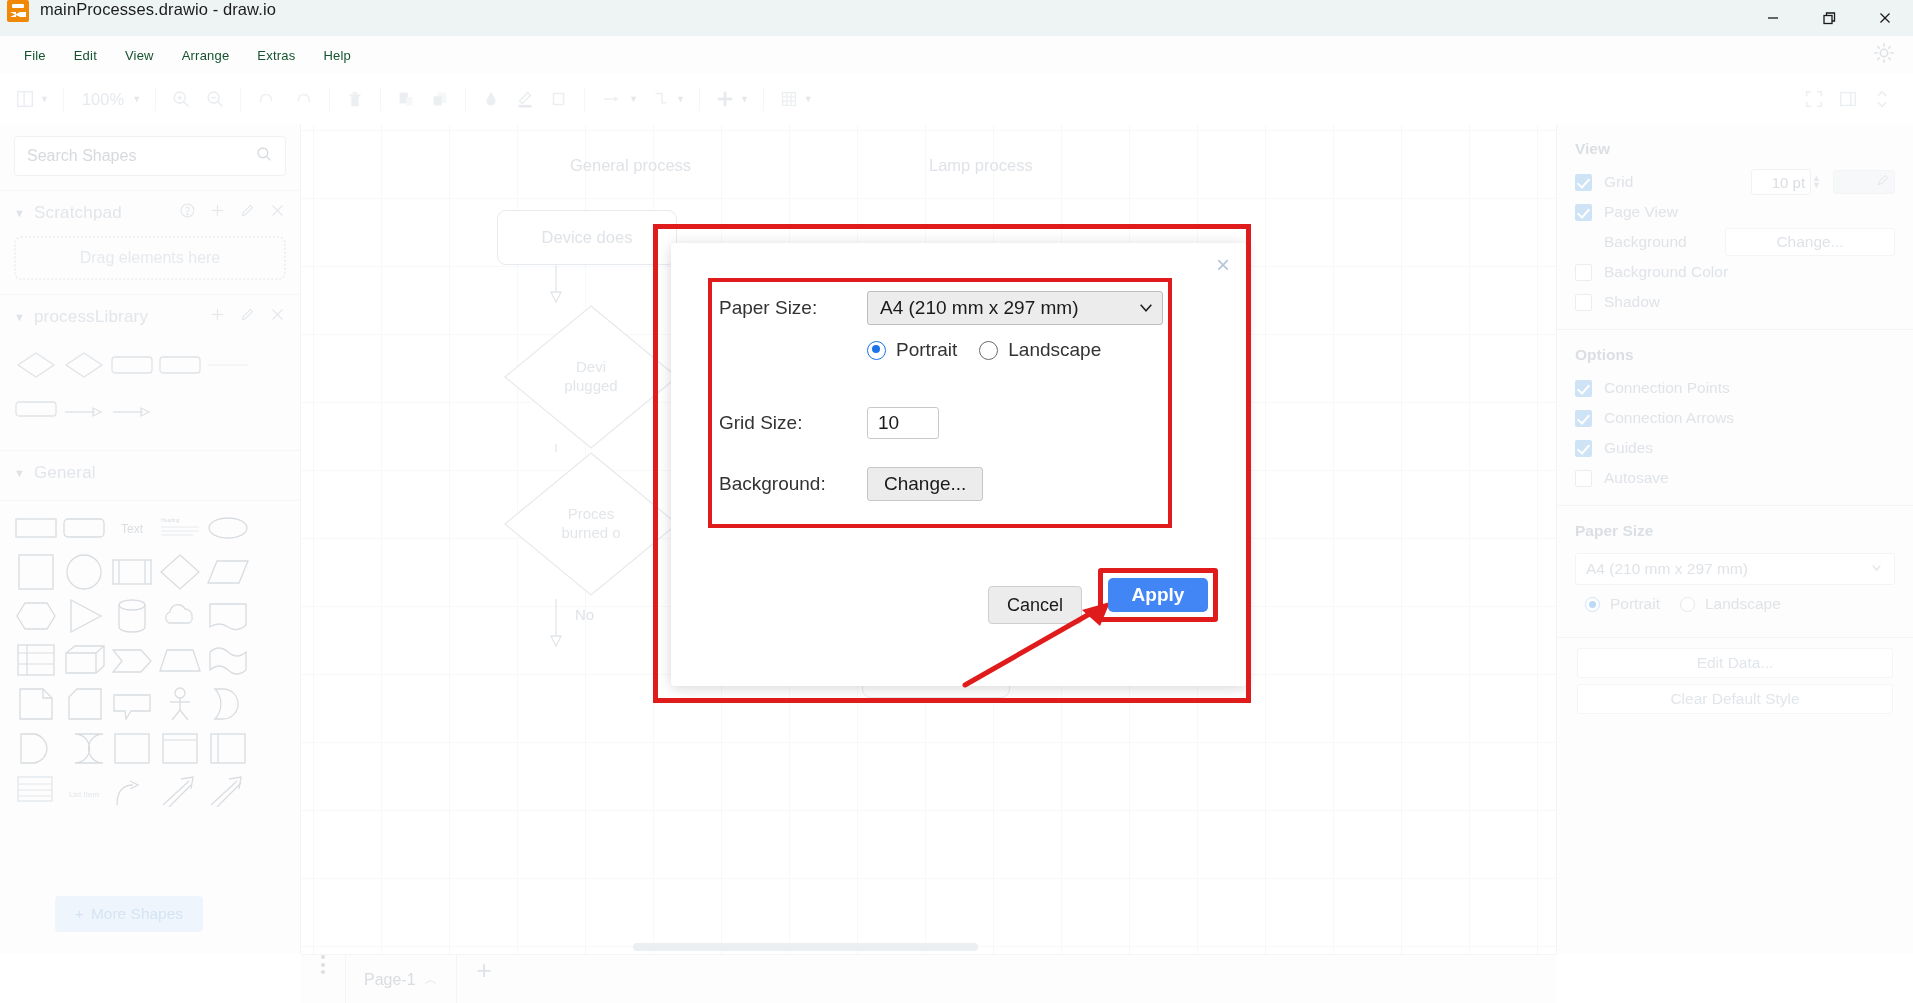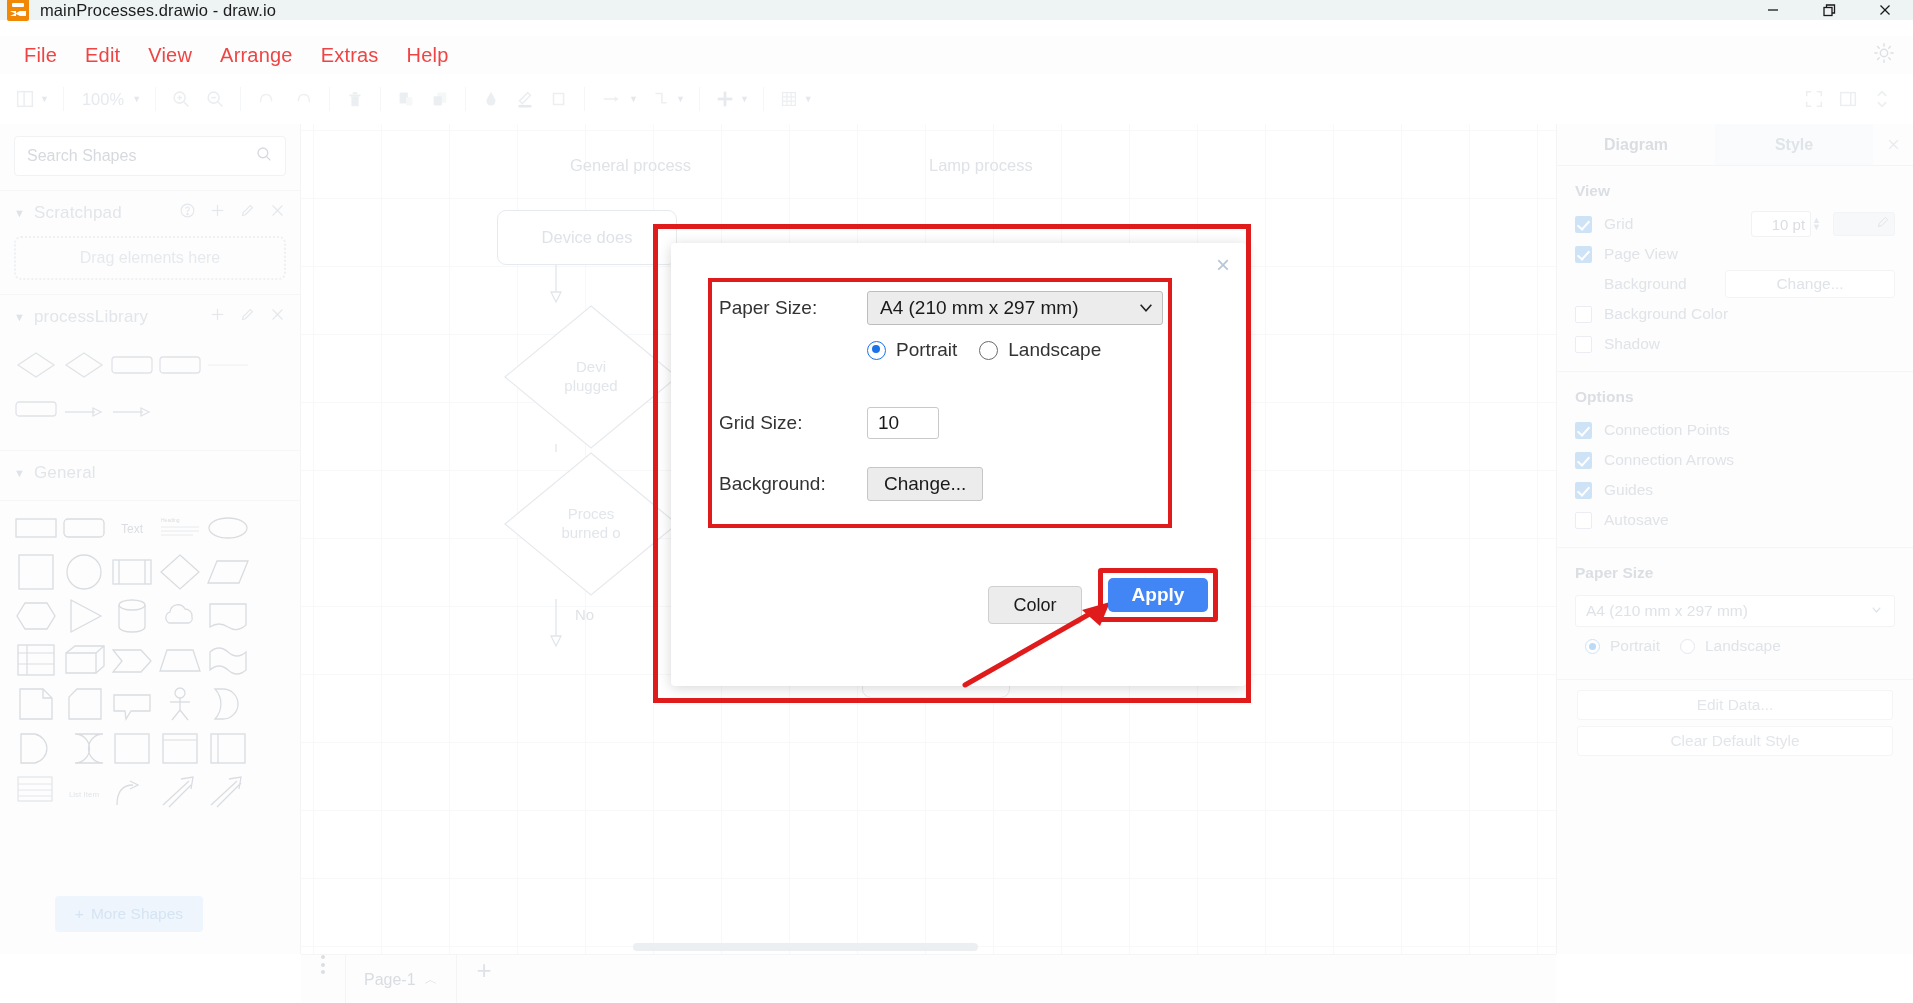--- a/index.html
+++ b/index.html
@@ -6,22 +6,22 @@
   html, body {
     width: 1913px; height: 1003px;
     font-family: "Liberation Sans", sans-serif;
     background: #ffffff;
     overflow: hidden;
   }
   #app { position: relative; width: 1913px; height: 1003px; }
 
   
   .titlebar {
-    position: absolute; top: 0; left: 0; width: 1913px; height: 20px;
-    background: #eef3f3; display: flex; align-items: center;
+    position: absolute; top: 0; left: 0; width: 1913px; height: 36px;
+    background: #eef3f3; display: flex; 
   }
   .app-logo {
     width: 22px; height: 22px; margin-left: 7px; margin-right: 11px;
     background: #f08705; border-radius: 2px;
     position: relative; flex: 0 0 auto;
   }
   .app-logo::before {
     content: ""; position: absolute; left: 5px; top: 4px;
     width: 12px; height: 4px; background: #fff; border-radius: 1px;
   }
@@ -37,21 +37,21 @@
     justify-content: center; color: #1a1a1a;
   }
   .winbtn svg { display: block; }
 
   
   .menubar {
     position: absolute; top: 36px; left: 0; width: 1913px; height: 38px;
     background: #fdfdfd; display: flex; align-items: center; padding-left: 10px;
   }
   .menuitem {
-    font-size: 20px; color: #ef4444; padding: 4px 14px; letter-spacing: .2px;
+    font-size: 13px; color: #14532d; padding: 4px 14px; letter-spacing: .2px;
   }
   .theme-icon {
     margin-left: auto; margin-right: 18px; color: #dde1e5;
   }
 
   
   .toolbar {
     position: absolute; top: 74px; left: 0; width: 1913px; height: 50px;
     background: #ffffff; display: flex; align-items: center; padding-left: 8px;
   }
@@ -861,30 +861,20 @@
         <div class="sb-dot"></div>
     </div>
     <div class="sb-tab">
       <span>Page-1</span>
       <span style="font-size:13px;">︿</span>
     </div>
     <div class="sb-plus">+</div>
   </div>
 
   <div class="right-panel">
-    <div class="rp-tabs">
-      <div class="rp-tab">Diagram</div>
-      <div class="rp-tab inactive">Style</div>
-      <div class="rp-close">
-        <svg width="15" height="15" viewBox="0 0 24 24" stroke="#e6eaee" stroke-width="2">
-            <line x1="5" y1="5" x2="19" y2="19"></line>
-            <line x1="19" y1="5" x2="5" y2="19"></line>
-          </svg>
-      </div>
-    </div>
 
     <div class="rp-sec-title">View</div>
 
     <div class="rp-row">
       <div class="cb on"></div>
       <div class="rp-lbl">Grid</div>
       <div class="rp-spin">
         <div class="spin-field">10 pt</div>
         <div class="spin-arrows">
             <span>▲</span>
@@ -995,21 +985,21 @@
         <div class="minput">10</div>
       </div>
 
       <div class="mrow">
         <div class="mlabel" style="width:148px;">Background:</div>
         <div class="mbtn-grey">Change...</div>
       </div>
     </div>
 
     <div class="modal-footer">
-      <div class="btn-cancel">Color</div>
+      <div class="btn-cancel">Cancel</div>
       <div style="width:110px;"></div>
     </div>
   </div>
 
   <div class="modal-outline"></div>
   <div class="field-outline"></div>
   <div class="apply-highlight"></div>
   <div class="btn-apply">Apply</div>
 
   <svg class="arrow-svg" width="180" height="90">

